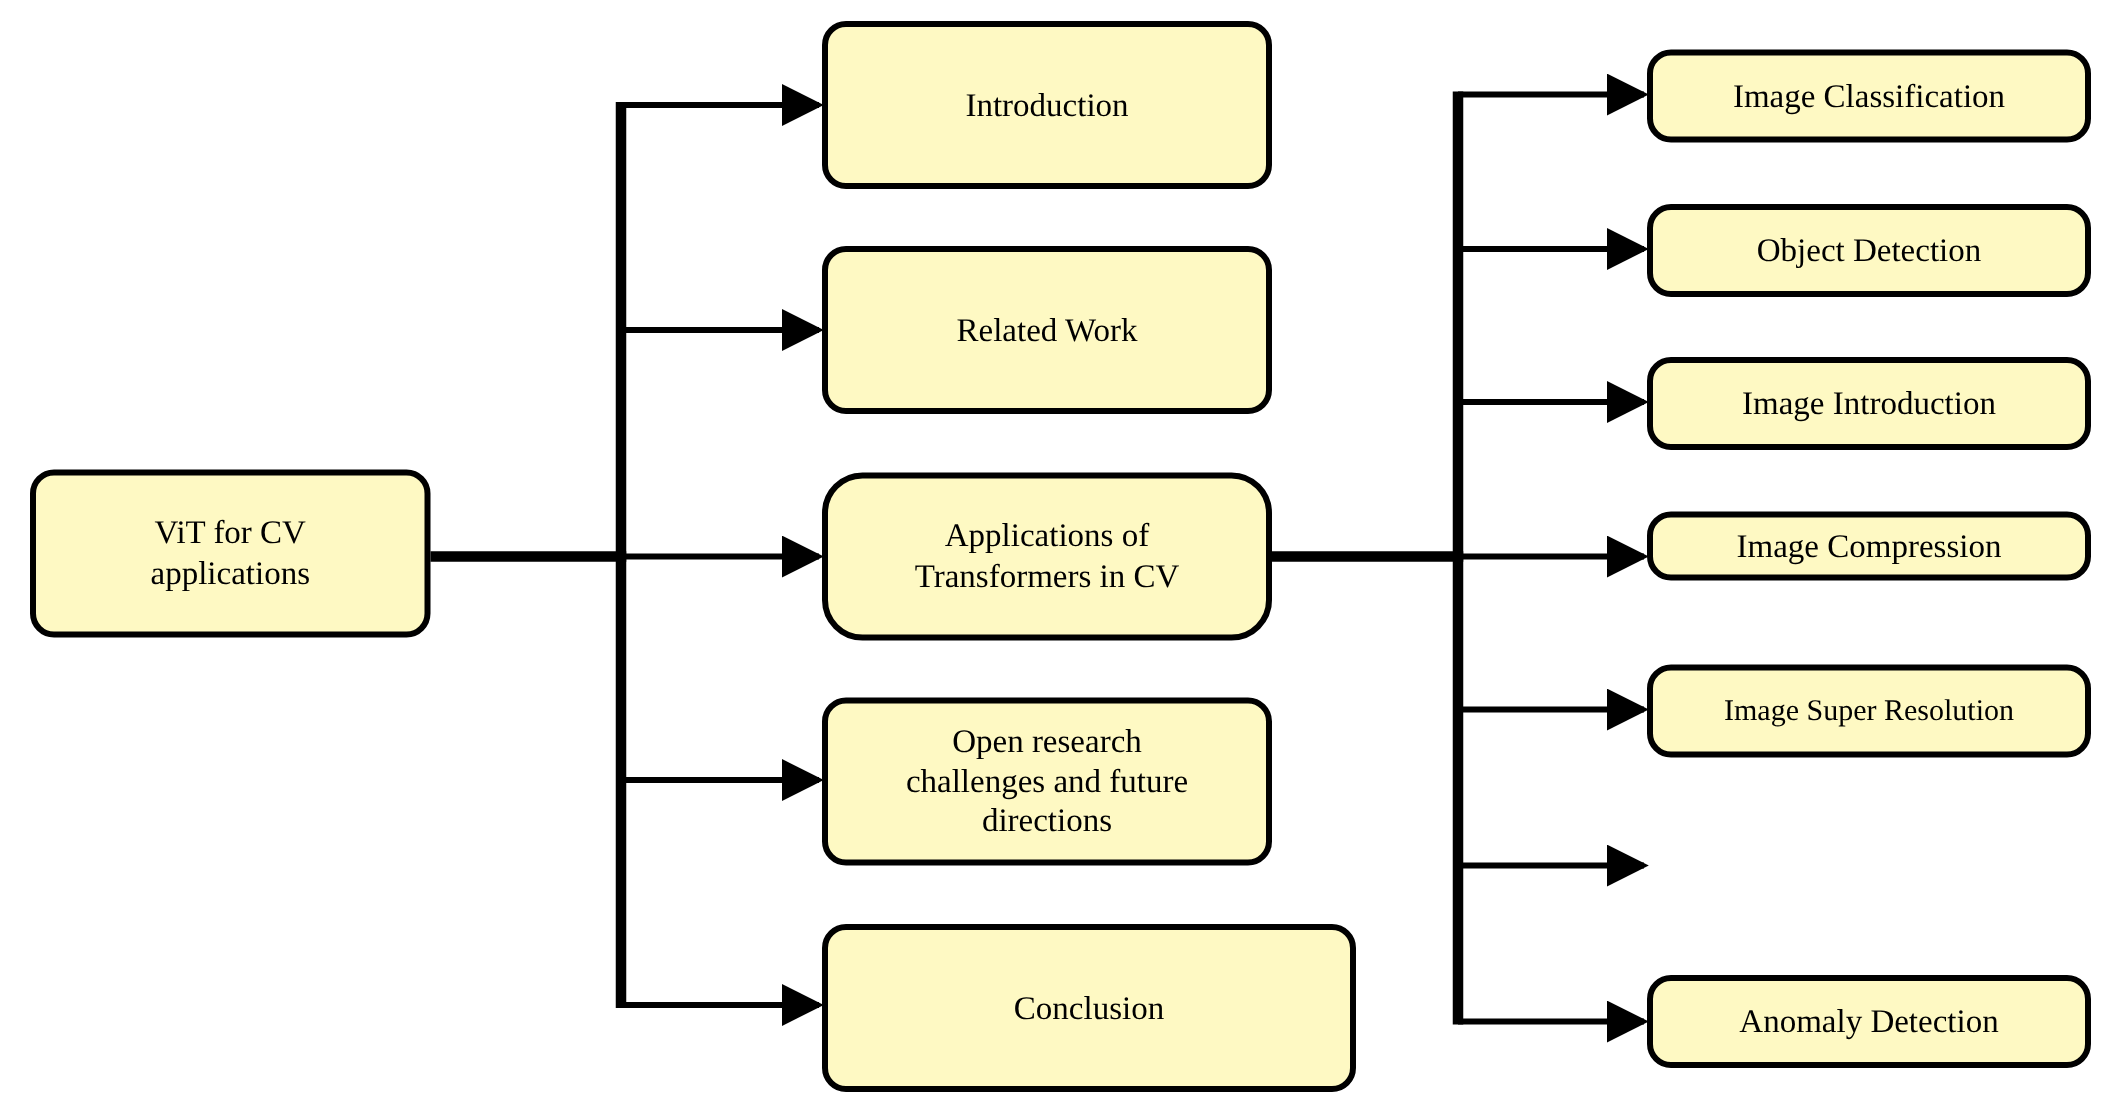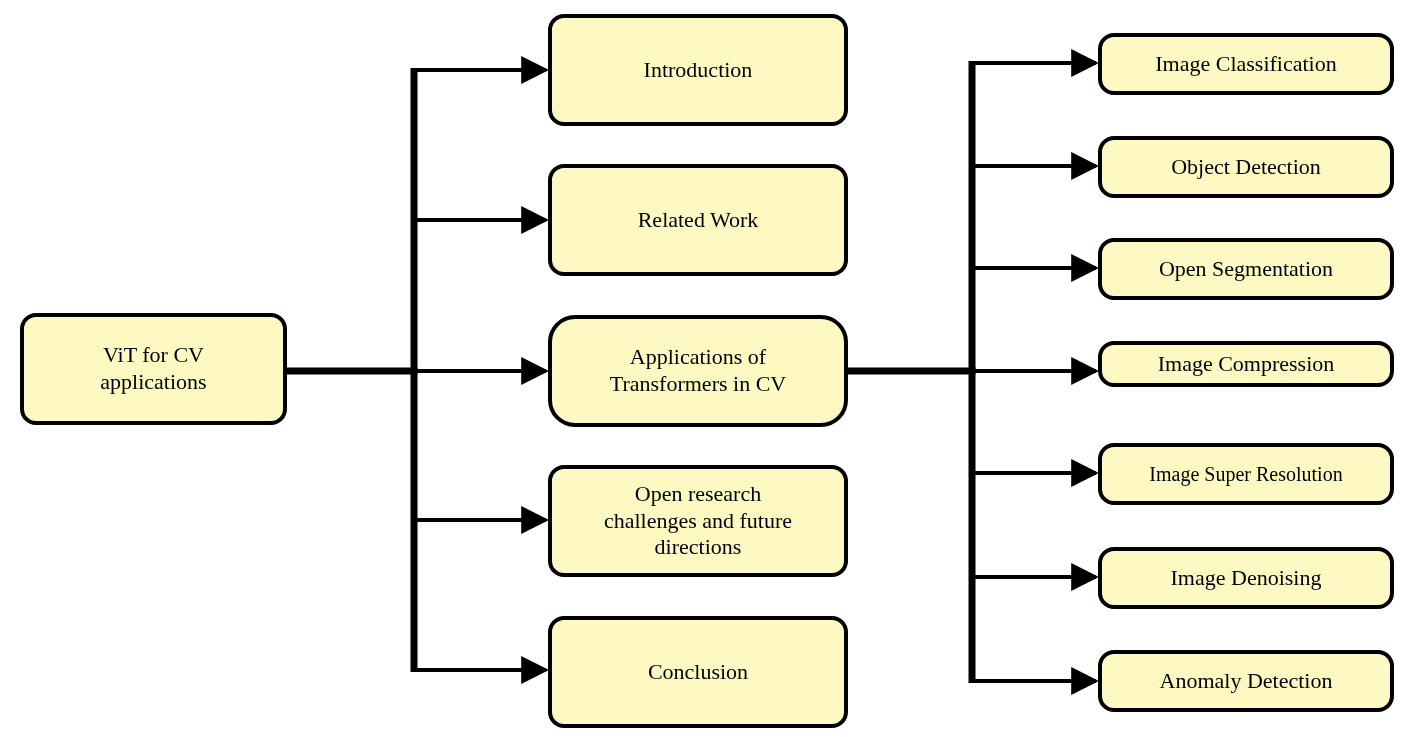--- a/index.html
+++ b/index.html
@@ -86,39 +86,36 @@
   </div>
   <div class="node-box" id="node-l1-2" style="left: 548px; top: 315px; width: 300px; height: 112px; border-radius: 27px;">
     <span>Applications of
 Transformers in CV</span>
   </div>
   <div class="node-box" id="node-l1-3" style="left: 548px; top: 465px; width: 300px; height: 112px;">
     <span>Open research
 challenges and future
 directions</span>
   </div>
-  <div class="node-box" id="node-l1-4" style="left: 548px; top: 616px; width: 300px; height: 112px; align-items: center;">
+  <div class="node-box" id="node-l1-4" style="left: 548px; top: 616px; width: 356px; height: 112px; align-items: center;">
     <span>Conclusion</span>
   </div>
 
   <div class="node-box" id="node-l2-0" style="left: 1098px; top: 33px; width: 296px; height: 62px;">
     <span>Image Classification</span>
   </div>
   <div class="node-box" id="node-l2-1" style="left: 1098px; top: 136px; width: 296px; height: 62px;">
     <span>Object Detection</span>
   </div>
   <div class="node-box" id="node-l2-2" style="left: 1098px; top: 238px; width: 296px; height: 62px;">
-    <span>Open Segmentation</span>
+    <span>Image Introduction</span>
   </div>
   <div class="node-box" id="node-l2-3" style="left: 1098px; top: 341px; width: 296px; height: 46px;">
     <span>Image Compression</span>
   </div>
   <div class="node-box tight" id="node-l2-4" style="left: 1098px; top: 443px; width: 296px; height: 62px;">
     <span>Image Super Resolution</span>
-  </div>
-  <div class="node-box" id="node-l2-5" style="left: 1098px; top: 547px; width: 296px; height: 62px;">
-    <span>Image Denoising</span>
   </div>
   <div class="node-box" id="node-l2-6" style="left: 1098px; top: 650px; width: 296px; height: 62px;">
     <span>Anomaly Detection</span>
   </div>
 
 </div>
 
 </body></html>

